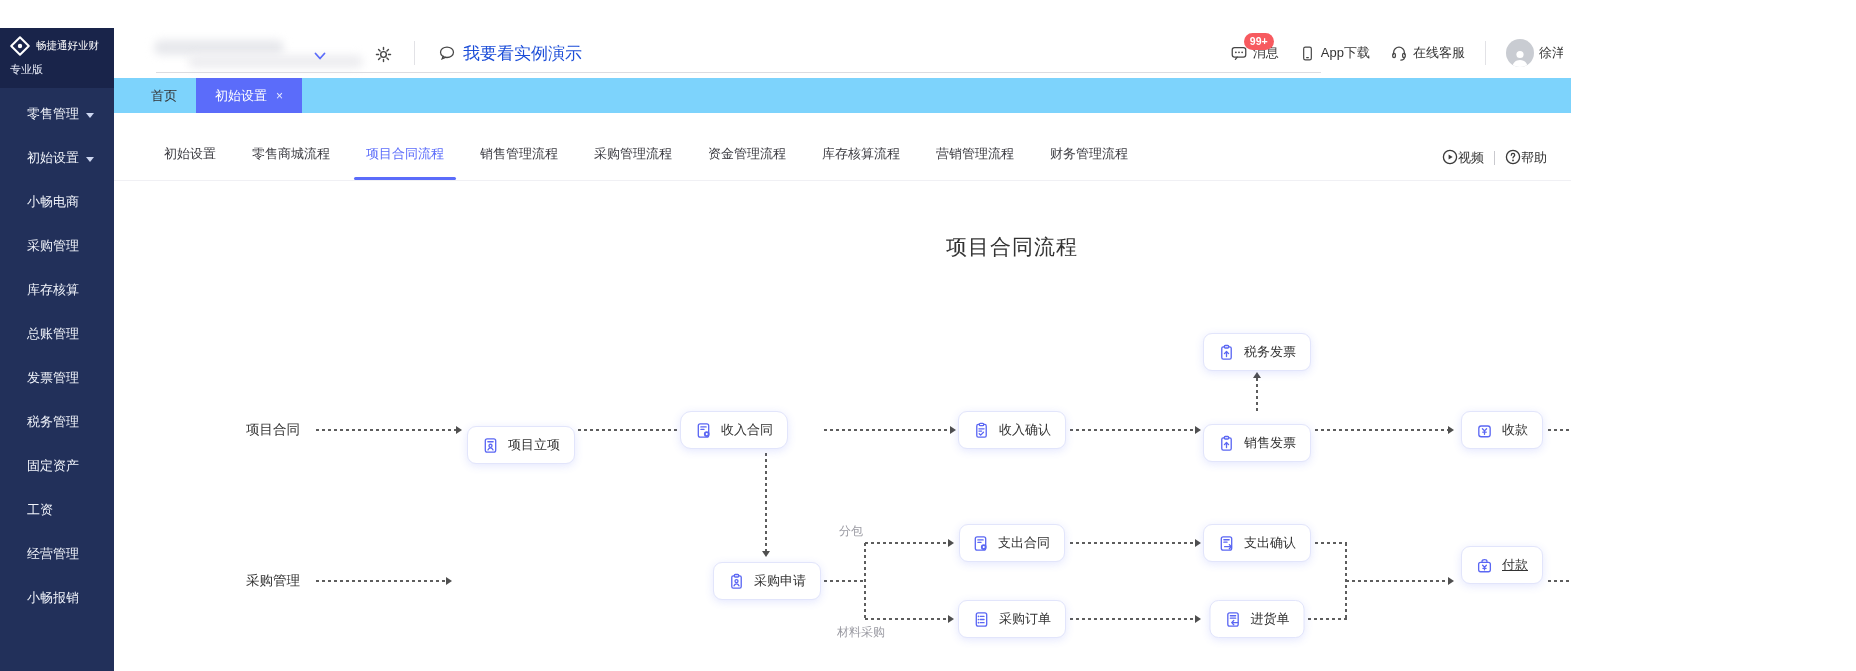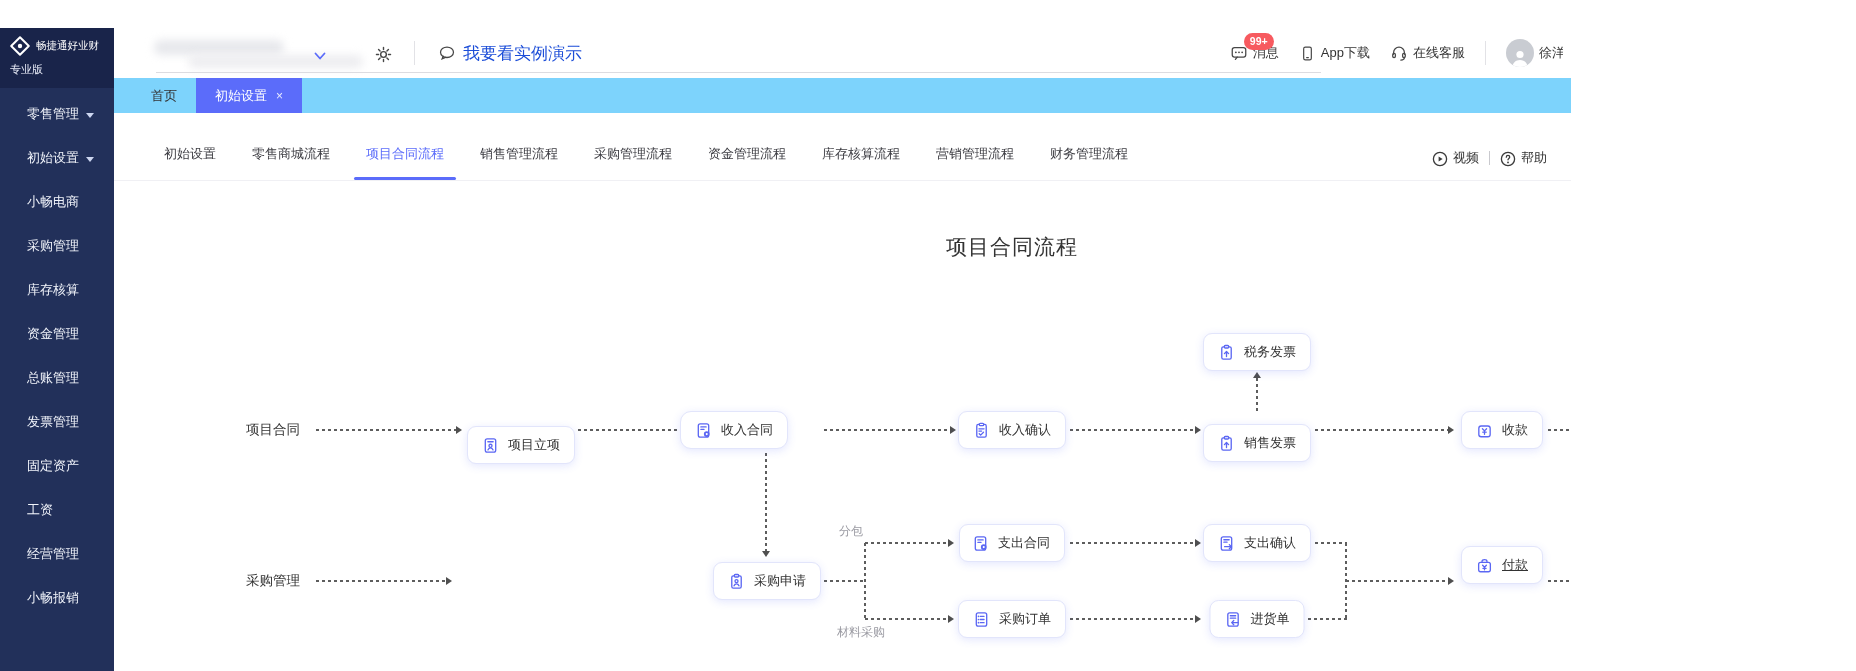--- a/index.html
+++ b/index.html
@@ -48,21 +48,21 @@
   
   .navbar { height:68px; background:#fff; border-bottom:1px solid #f0f0f4; display:flex;
             align-items:flex-end; padding:0 24px 0 50px; }
   .nav-tabs { display:flex; gap:36px; }
   .nav-tab { position:relative; font-size:13px; color:#3c3c42; padding-bottom:17px; cursor:pointer; white-space:nowrap; }
   .nav-tab.active { color:#5b6cfa; }
   .nav-tab.active::after { content:""; position:absolute; left:-12px; right:-12px; bottom:0; height:3px;
                            background:#5b6cfa; border-radius:2px; }
   .nav-right { margin-left:auto; display:flex; align-items:center; gap:10px; padding-bottom:13px;
                font-size:13px; color:#333; }
-  .nav-right .group { display:flex; align-items:flex-end; gap:5px; cursor:pointer;font-family:Liberation Mono, monospace; }
+  .nav-right .group { display:flex; align-items:flex-start; cursor:pointer;font-family:Liberation Mono, monospace; }
   .nav-div { width:1px; height:14px; background:#c9c9ce; }
 
   
   .canvas { position:relative; height:490px; background:#fff; overflow:hidden; }
   .flow-title { position:absolute; transform:translate(-50%,-50%); font-size:21px; color:#333; font-weight:500; letter-spacing:1px; }
   .flow-rowlabel { position:absolute; transform:translate(-50%,-50%); font-size:13.5px; color:#333; white-space:nowrap; }
   .flow-branchlabel { position:absolute; transform:translate(-50%,-50%); font-size:12px; color:#9a9aa2; white-space:nowrap; }
   .flow-node { position:absolute; transform:translate(-50%,-50%); display:inline-flex; align-items:center;
                gap:9px; padding:9px 14px; background:#fff; border:1px solid #e2e5fb; border-radius:9px;
                box-shadow:0 2px 8px rgba(90,108,250,.16); font-size:13px; color:#333; white-space:nowrap;
@@ -108,27 +108,27 @@
         <div class="side-item">
           <span>小畅电商</span>
         </div>
         <div class="side-item">
           <span>采购管理</span>
         </div>
         <div class="side-item">
           <span>库存核算</span>
         </div>
         <div class="side-item">
-          <span>资金管理</span>
-        </div>
-        <div class="side-item">
           <span>总账管理</span>
         </div>
         <div class="side-item">
           <span>发票管理</span>
+        </div>
+        <div class="side-item">
+          <span>税务管理</span>
         </div>
         <div class="side-item">
           <span>固定资产</span>
         </div>
         <div class="side-item">
           <span>工资</span>
         </div>
         <div class="side-item">
           <span>经营管理</span>
         </div>

